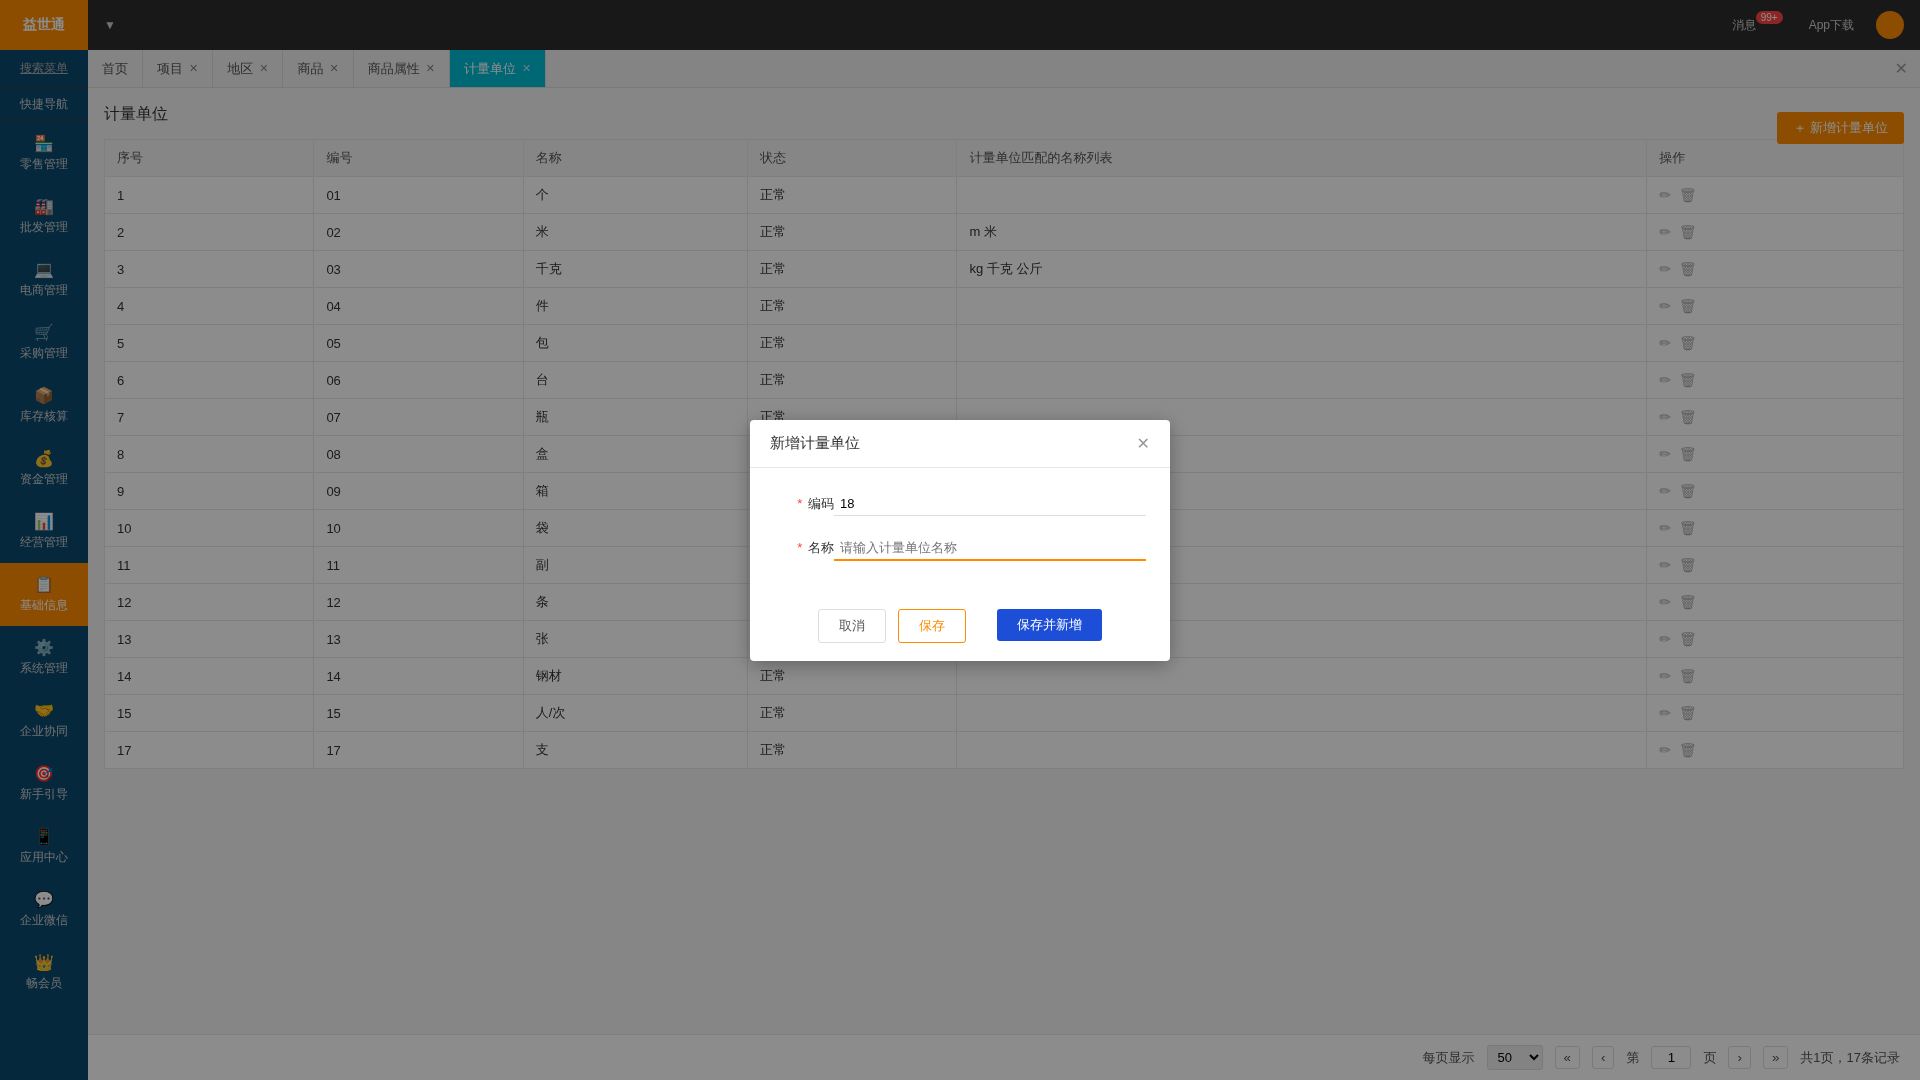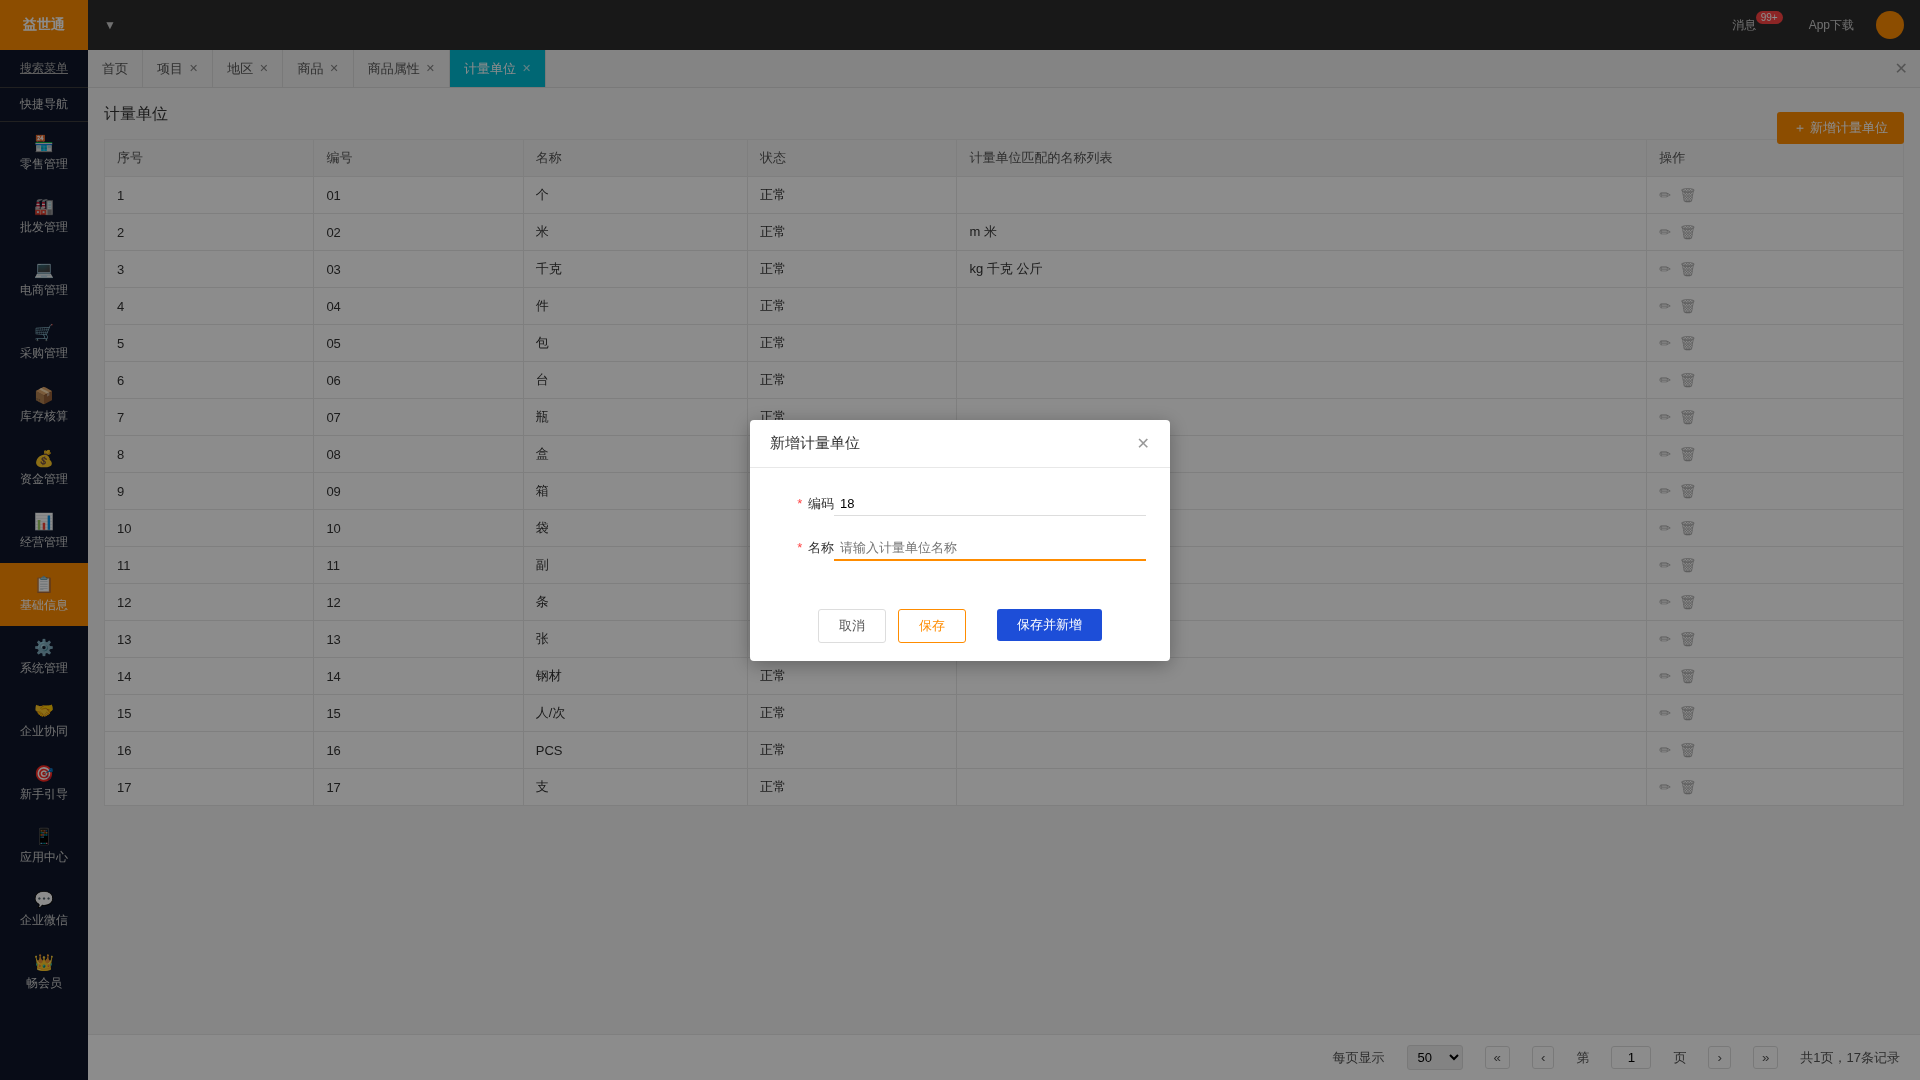--- a/index.html
+++ b/index.html
@@ -1,21 +1,21 @@
 <!DOCTYPE html>
 <html><head>
   <meta charset="utf-8">
   <style>
     * { box-sizing: border-box; margin: 0; padding: 0; }
     body { font-family: "Microsoft YaHei", "PingFang SC", sans-serif; font-size: 13px; background: #f5f5f5; display: flex; height: 1080px; width: 1920px; overflow: hidden; }
 
     
     .sidebar {
       width: 88px;
-      background: #0f172a;
+      background: #0c4a6e;
       display: flex;
       flex-direction: column;
       flex-shrink: 0;
       height: 100%;
     }
     .sidebar-logo {
       height: 50px;
       background: #ff8c00;
       display: flex;
       align-items: center;
@@ -204,21 +204,21 @@
       bottom: 0;
       right: 0;
       left: 88px;
       height: 46px;
       background: white;
       border-top: 1px solid #e8e8e8;
       display: flex;
       align-items: center;
       justify-content: flex-end;
       padding: 0 20px;
-      gap: 22px;
+      gap: 12px;
       font-size: 13px;
       color: #555;
     }
     .page-size-select {
       border: 1px solid #ddd;
       padding: 3px 6px;
       border-radius: 3px;
       font-size: 13px;
     }
     .page-btn {
@@ -656,33 +656,20 @@
             <td class="status-normal">正常</td>
             <td></td>
             <td>
               <div class="action-btns">
     <span class="action-edit">✏</span>
     <span class="action-delete">🗑</span>
   </div>
             </td>
           </tr>
           <tr>
-            <td>16</td>
-            <td>16</td>
-            <td>PCS</td>
-            <td class="status-normal">正常</td>
-            <td></td>
-            <td>
-              <div class="action-btns">
-    <span class="action-edit">✏</span>
-    <span class="action-delete">🗑</span>
-  </div>
-            </td>
-          </tr>
-          <tr>
             <td>17</td>
             <td>17</td>
             <td>支</td>
             <td class="status-normal">正常</td>
             <td></td>
             <td>
               <div class="action-btns">
     <span class="action-edit">✏</span>
     <span class="action-delete">🗑</span>
   </div>

